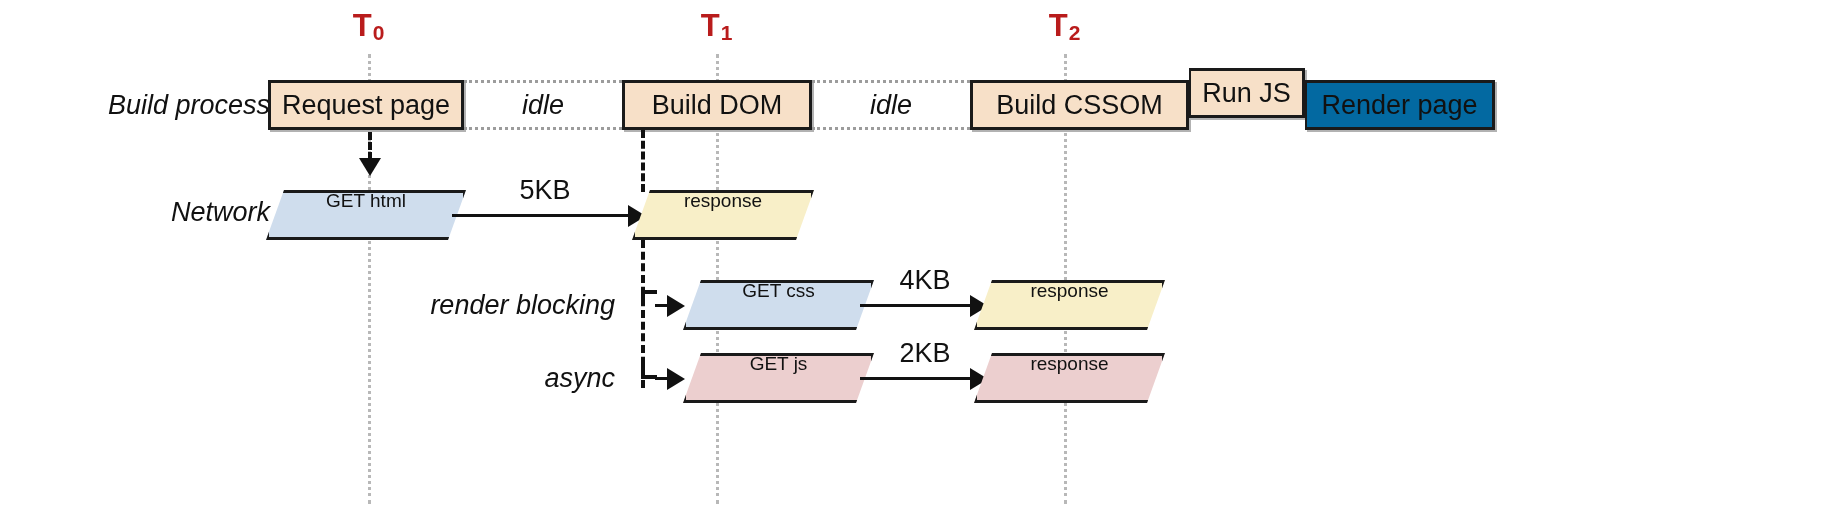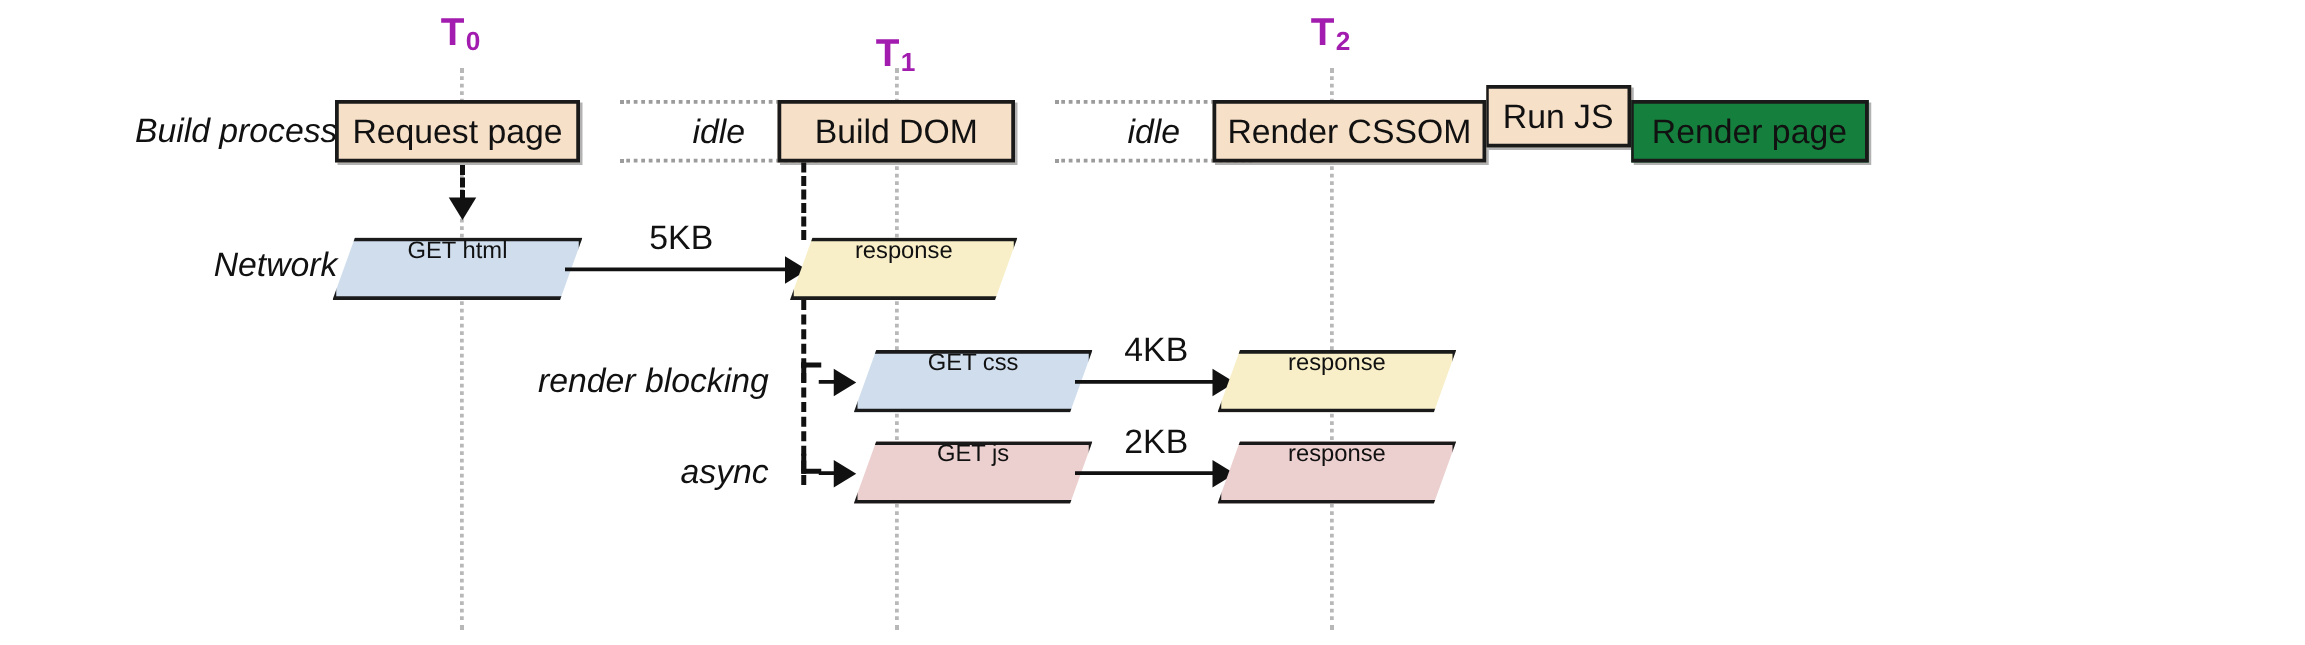--- a/index.html
+++ b/index.html
@@ -16,21 +16,21 @@
     height: 516px;
     background: #ffffff;
     overflow: hidden;
   }
   .abs { position: absolute; }
 
   
   .tmark {
     font-size: 31px;
     font-weight: bold;
-    color: #a21caf;
+    color: #b91c1c;
     letter-spacing: 0px;
     white-space: nowrap;
     text-align: center;
     transform: translateX(-50%);
   }
   .tmark sub {
     font-size: 21px;
     font-weight: bold;
     vertical-align: baseline;
     position: relative;
@@ -58,32 +58,31 @@
     border: 3px solid #1a1a1a;
     display: flex;
     align-items: center;
     justify-content: center;
     font-size: 27px;
     color: #111;
     white-space: nowrap;
     box-shadow: 2px 2px 0 rgba(0,0,0,0.30);
   }
   .rpbox.peach { background: #f7e0c8; }
-  .rpbox.green { background: #15803d; justify-content: center; }
+  .rpbox.green { background: #0369a1; justify-content: center; }
   .rpbox.joinL { border-left-width: 2px; }
 
   
   .idlebar {
     box-sizing: border-box;
     border-top: 3px dotted #9c9c9c;
     border-bottom: 3px dotted #9c9c9c;
     display: flex;
     align-items: center;
     justify-content: center;
-    margin-left: 32px;
   }
   .idlebar span {
     font-size: 27px;
     font-style: italic;
     color: #111;
   }
 
   
   .para {
     box-sizing: border-box;
@@ -157,21 +156,21 @@
 
 <div id="stage">
 
   <div class="abs tline" style="left:368px; top:54px; height:450px;"></div>
   <div class="abs tline" style="left:716px; top:54px; height:450px;"></div>
   <div class="abs tline" style="left:1064px; top:54px; height:450px;"></div>
 
   <div class="abs tmark" style="left:368px; top:8px;">
     <span>T</span><sub>0</sub>
   </div>
-  <div class="abs tmark" style="left:716px; top:25px;">
+  <div class="abs tmark" style="left:716px; top:8px;">
     <span>T</span><sub>1</sub>
   </div>
   <div class="abs tmark" style="left:1064px; top:8px;">
     <span>T</span><sub>2</sub>
   </div>
 
   <div class="abs rowlabel" style="left:40px; top:105px; width:230px;">Build process</div>
   <div class="abs rowlabel" style="left:40px; top:212px; width:230px;">Network</div>
   <div class="abs rowlabel" style="left:380px; top:305px; width:235px;">render blocking</div>
   <div class="abs rowlabel" style="left:380px; top:378px; width:235px;">async</div>
@@ -186,21 +185,21 @@
 
   <div class="abs rpbox peach" style="left:622px; top:80px; width:190px; height:50px;">
     <span>Build DOM</span>
   </div>
 
   <div class="abs idlebar" style="left:812px; top:80px; width:158px; height:50px;">
     <span>idle</span>
   </div>
 
   <div class="abs rpbox peach" style="left:970px; top:80px; width:219px; height:50px;">
-    <span>Render CSSOM</span>
+    <span>Build CSSOM</span>
   </div>
 
   <div class="abs rpbox peach joinL" style="left:1189px; top:68px; width:116px; height:50px;">
     <span>Run JS</span>
   </div>
 
   <div class="abs rpbox green joinL" style="left:1305px; top:80px; width:190px; height:50px;">
     <span>Render page</span>
   </div>
 

